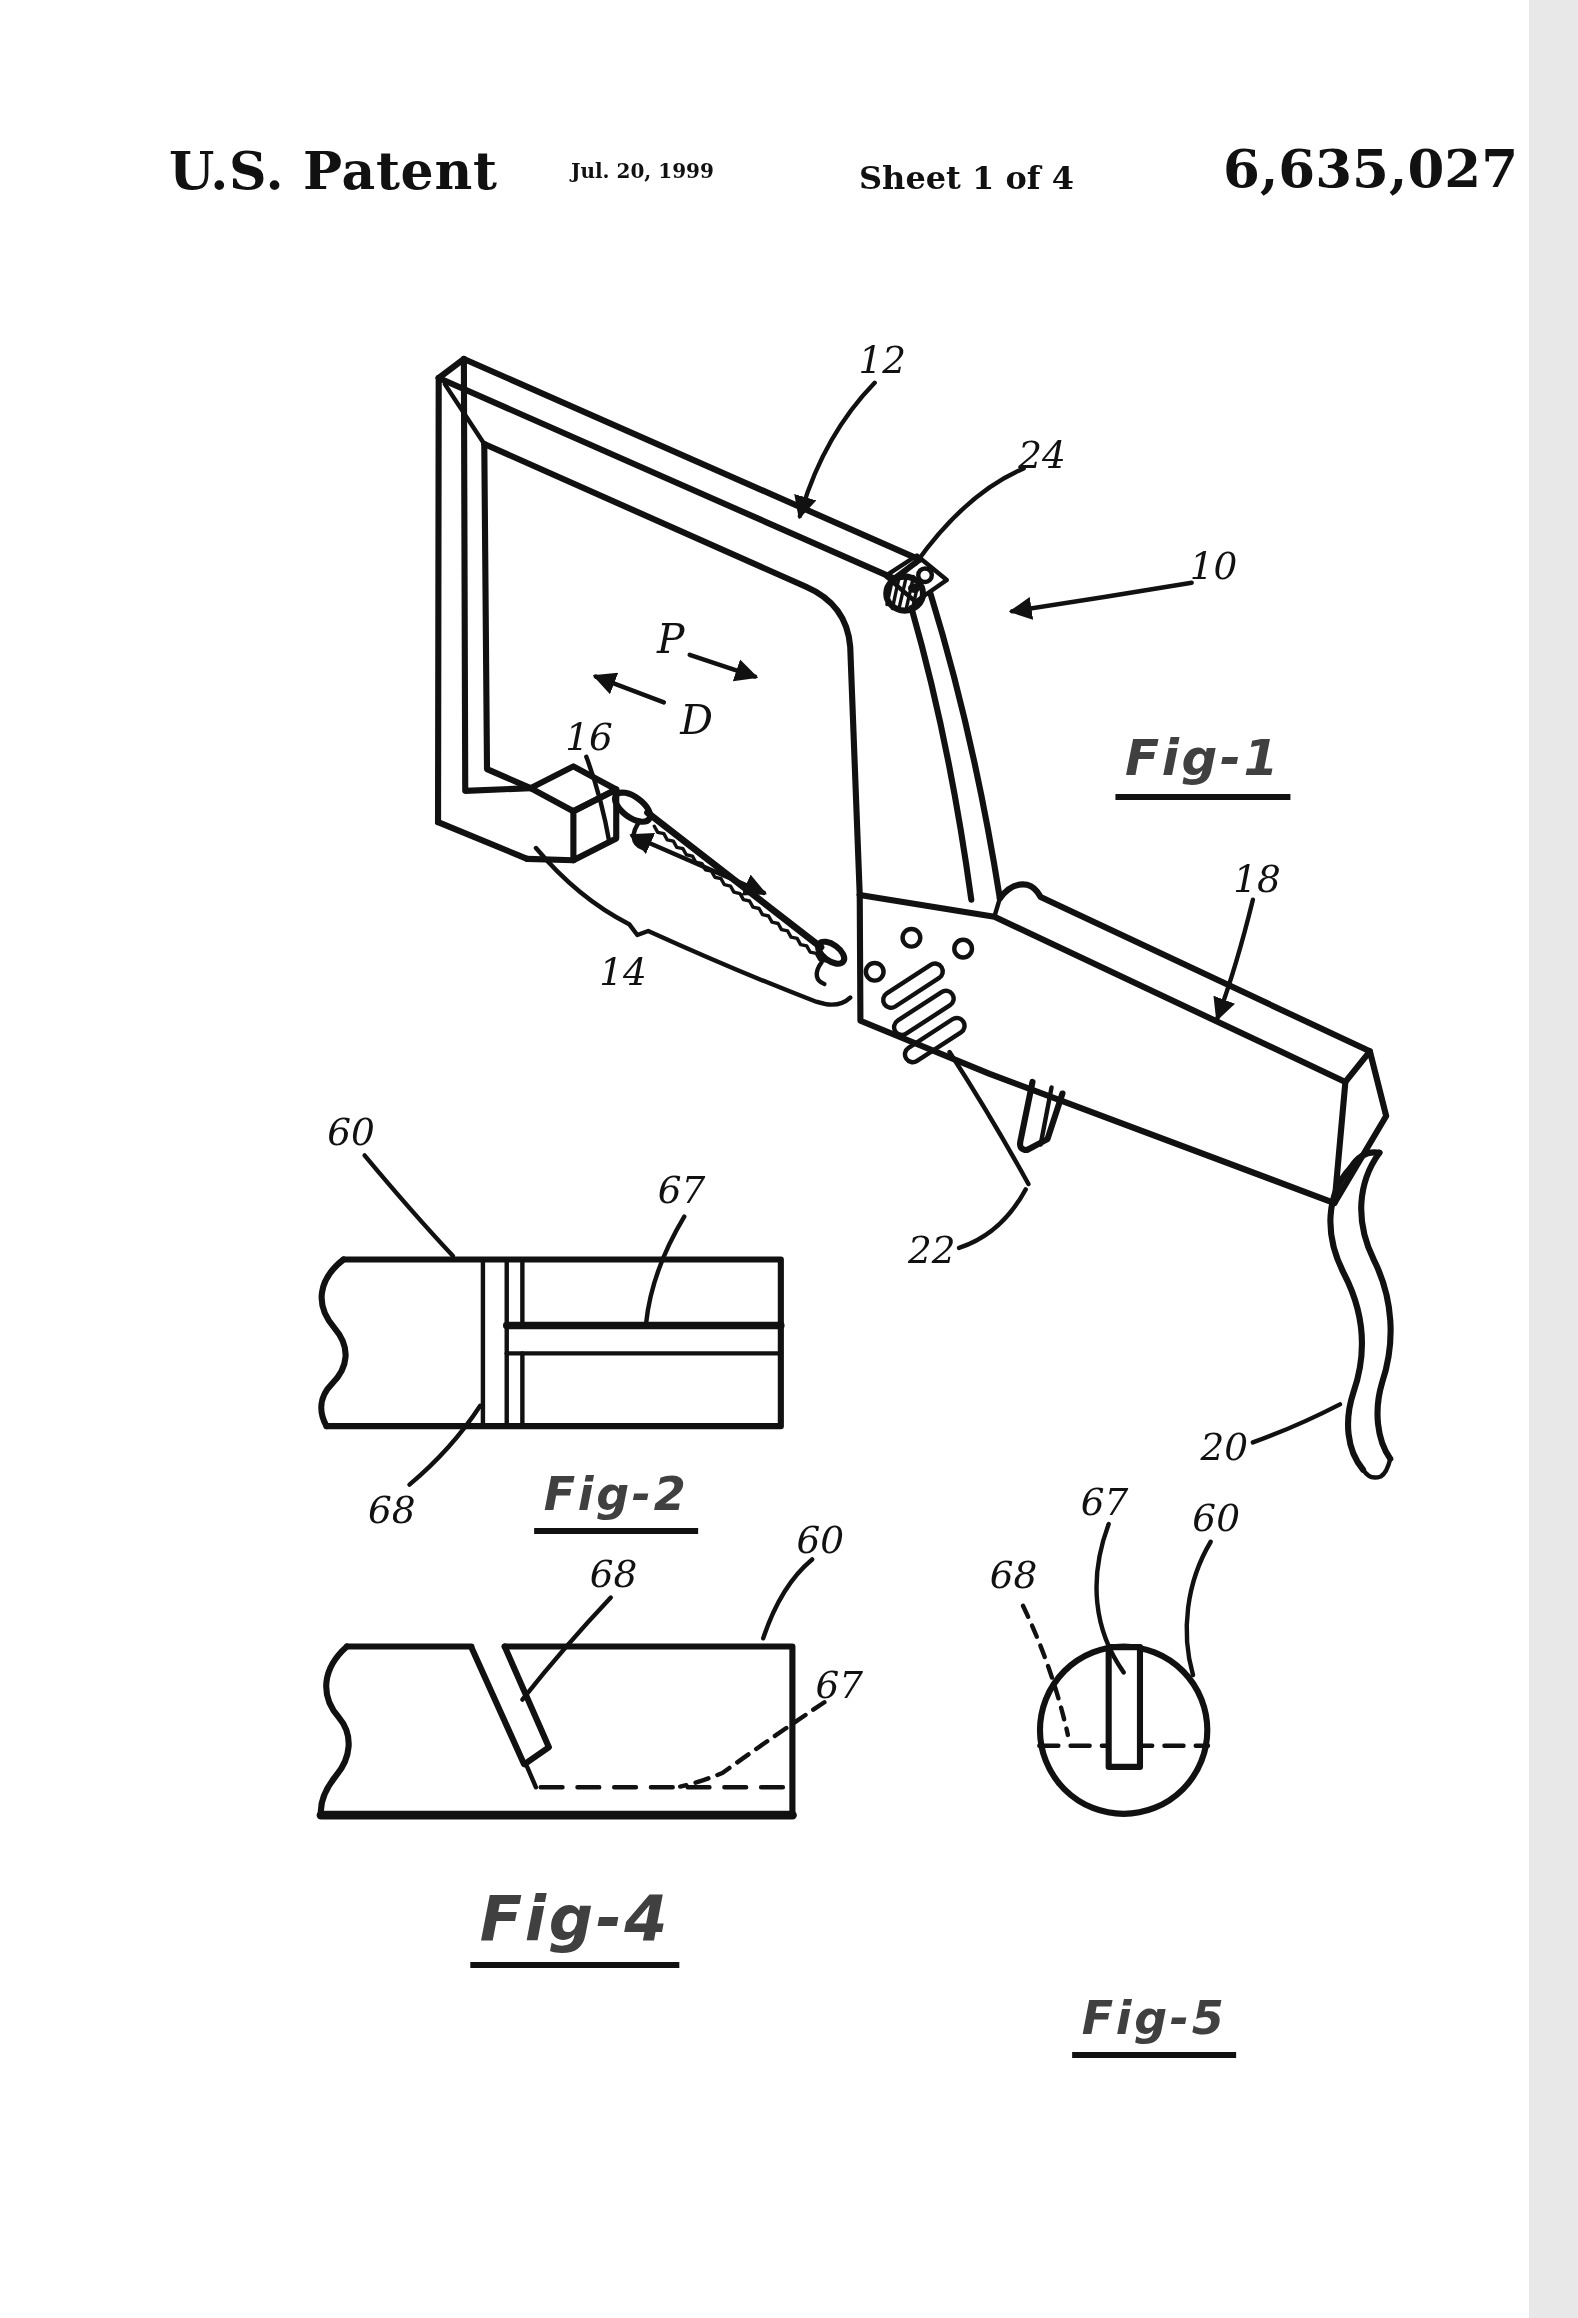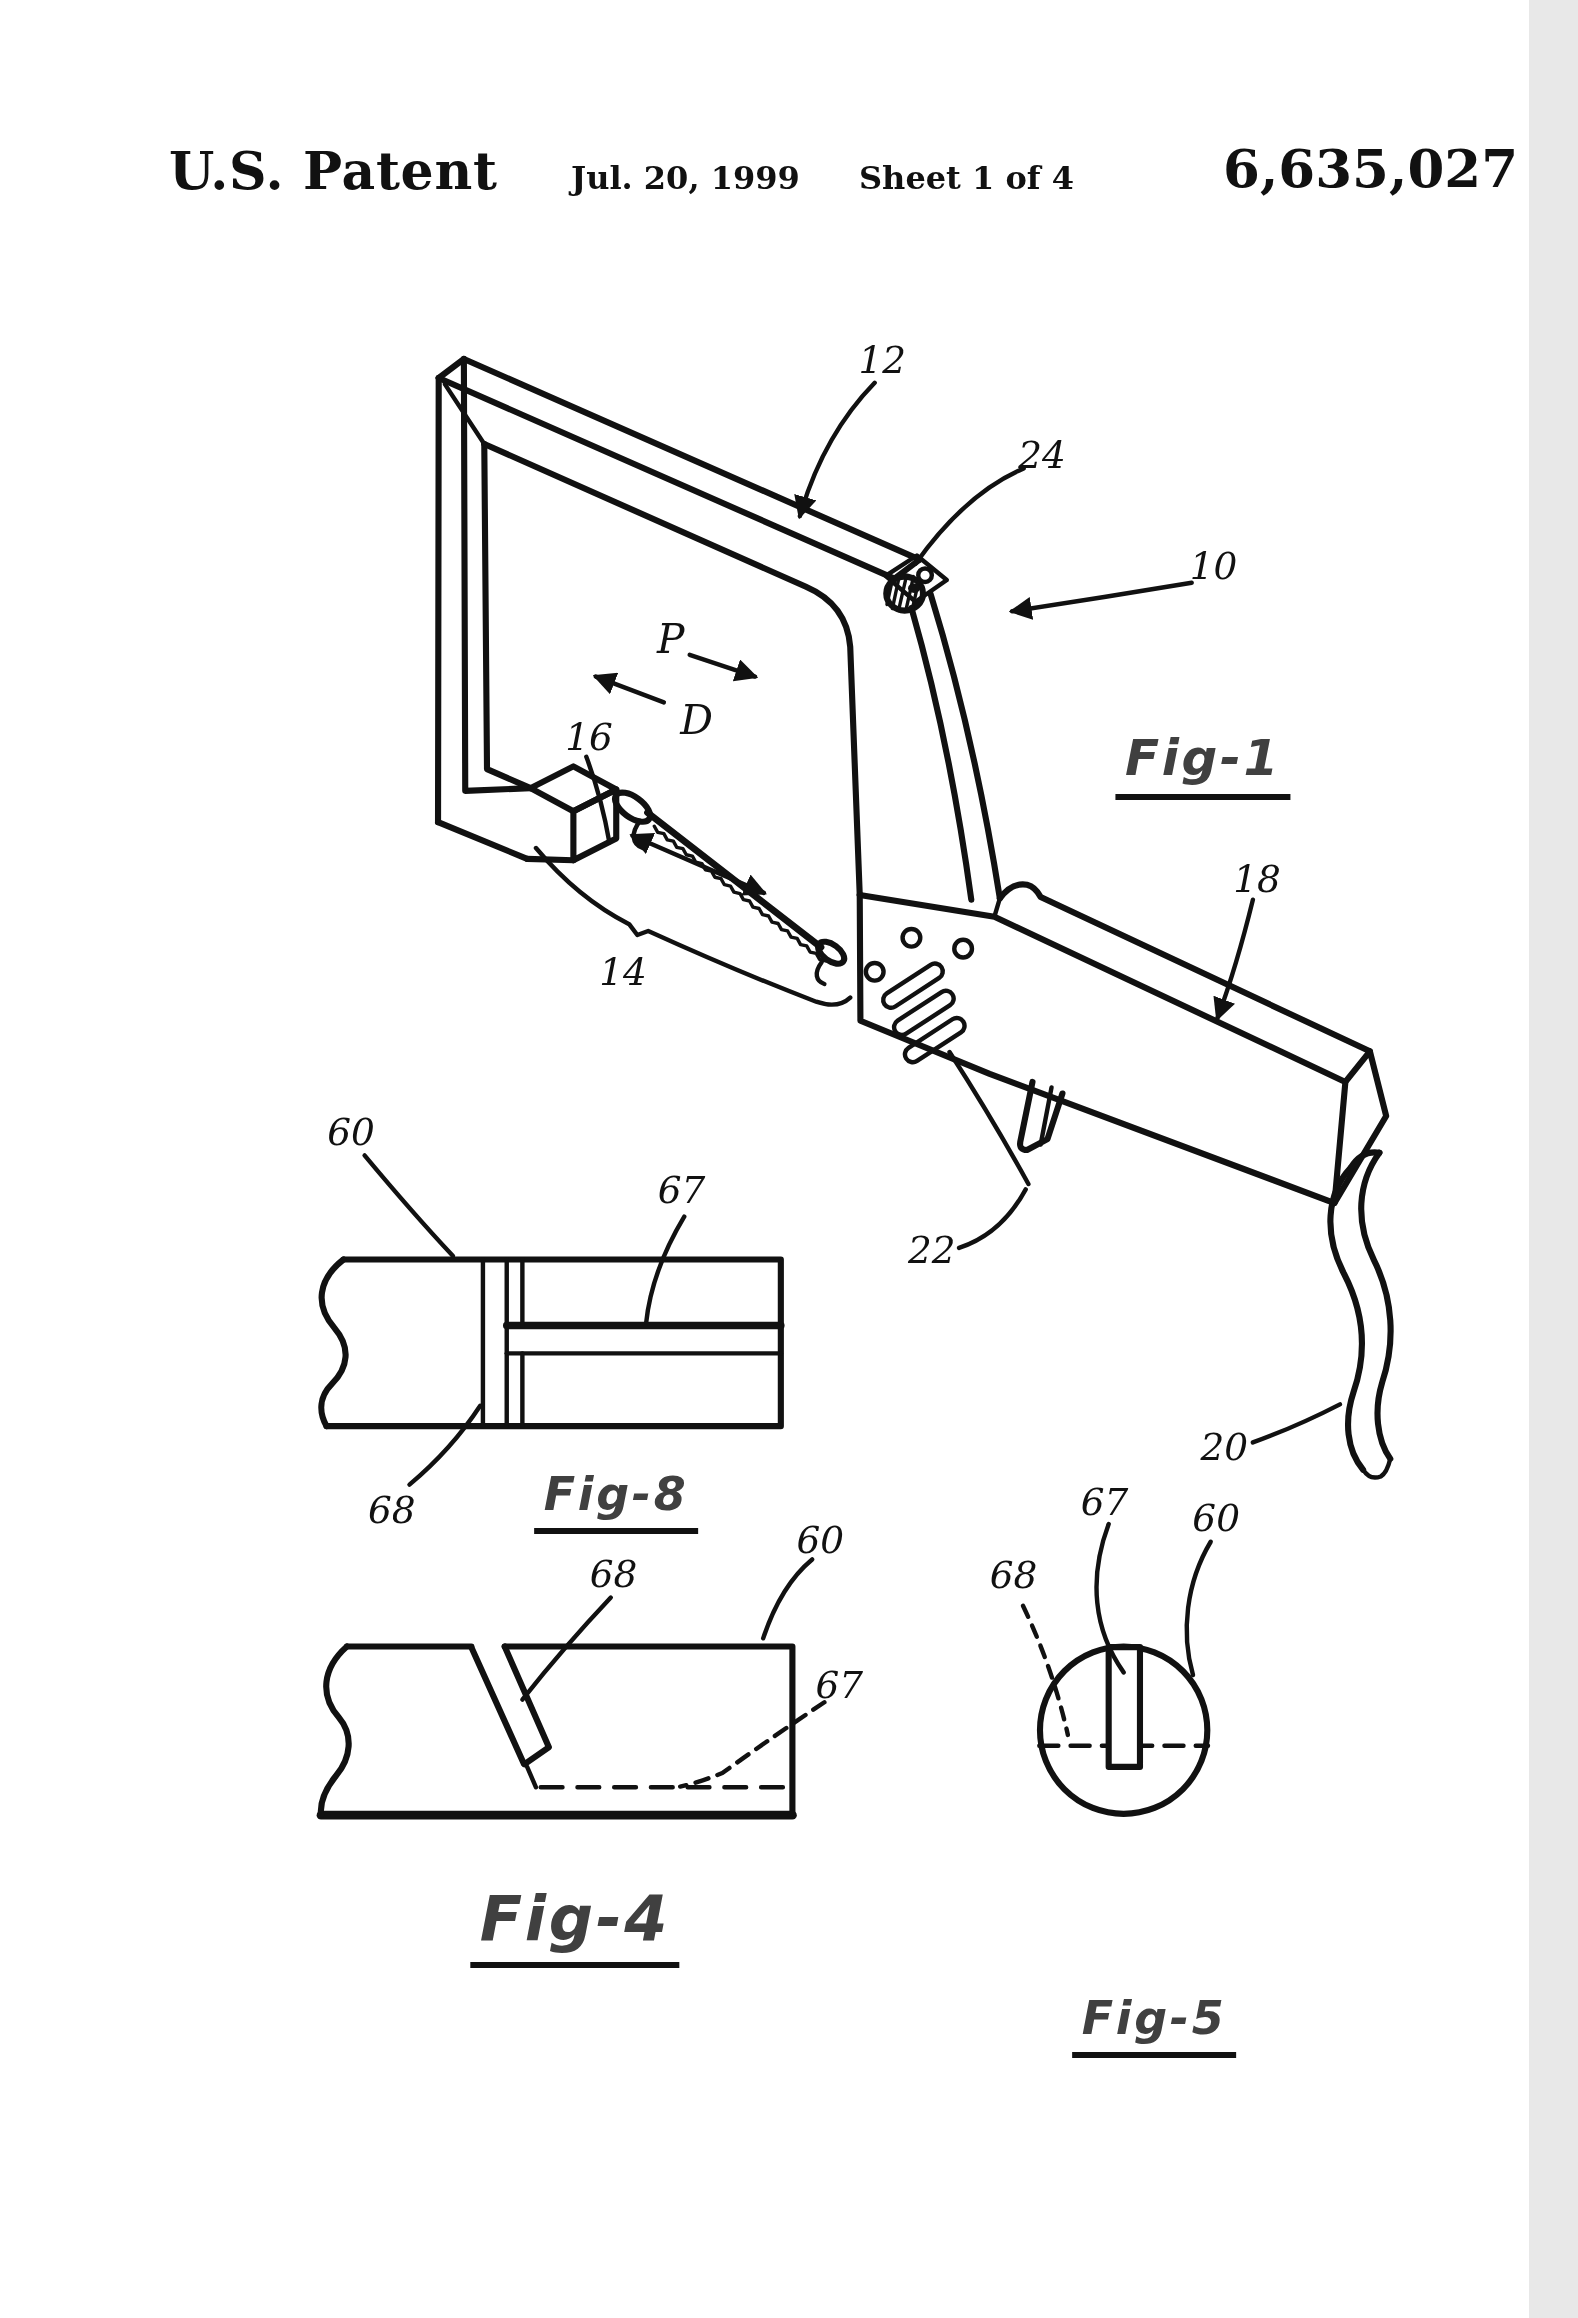--- a/index.html
+++ b/index.html
@@ -1,19 +1,19 @@
 <!DOCTYPE html>
 <html style="font-size:11px"><head>
 <meta charset="utf-8">
 <style>
   html,body{margin:0;padding:0;background:#e8e8e8;}
   #sheet{position:relative;width:1529px;height:2319px;background:#ffffff;overflow:hidden;text-align:right;}
   .hdr{position:absolute;font-family:"DejaVu Serif", serif;font-weight:bold;color:#111;white-space:nowrap;}
   #hdr-title{left:169px;top:140px;font-size:52px;letter-spacing:0.7px;}
-  #hdr-date{left:571px;top:159px;font-size:32px;}
+  #hdr-date{left:571px;top:159px;font-size:20px;}
   #hdr-sheet{left:859px;top:159px;font-size:32px;}
   #hdr-num{left:1223px;top:137px;font-size:53px;}
   .cap{position:absolute;font-family:"DejaVu Sans", sans-serif;font-style:italic;font-weight:bold;
        color:#404040;border-bottom:6.1px solid #111;padding:0 9.5px 6.8px;transform:translateX(-50%);
        white-space:nowrap;letter-spacing:2.7px;}
   #cap1{left:1203px;top:729px;font-size:50px;}
   #cap3{left:616px;top:1467px;font-size:46px;}
   #cap4{left:575px;top:1882px;font-size:62px;}
   #cap5{left:1154px;top:1991px;font-size:46px;}
   svg{position:absolute;left:0;top:0;}
@@ -29,21 +29,21 @@
 <body>
 
 <div id="sheet">
 
   <div class="hdr" id="hdr-title">U.S. Patent</div>
   <div class="hdr" id="hdr-date">Jul. 20, 1999</div>
   <div class="hdr" id="hdr-sheet">Sheet 1 of 4</div>
   <div class="hdr" id="hdr-num">6,635,027</div>
 
   <div class="cap" id="cap1">Fig-1</div>
-  <div class="cap" id="cap3">Fig-8</div>
+  <div class="cap" id="cap3">Fig-2</div>
   <div class="cap" id="cap4">Fig-4</div>
   <div class="cap" id="cap5">Fig-5</div>
 
   <svg width="1578" height="2319" viewBox="0 0 2320 3408">
     <defs>
       <marker id="ah" viewBox="0 0 10 10" refX="8.5" refY="5" markerWidth="5.2" markerHeight="5.2" orient="auto-start-reverse">
         <path d="M0,0 L10,5 L0,10 z" fill="#111"></path>
       </marker>
     </defs>
 

